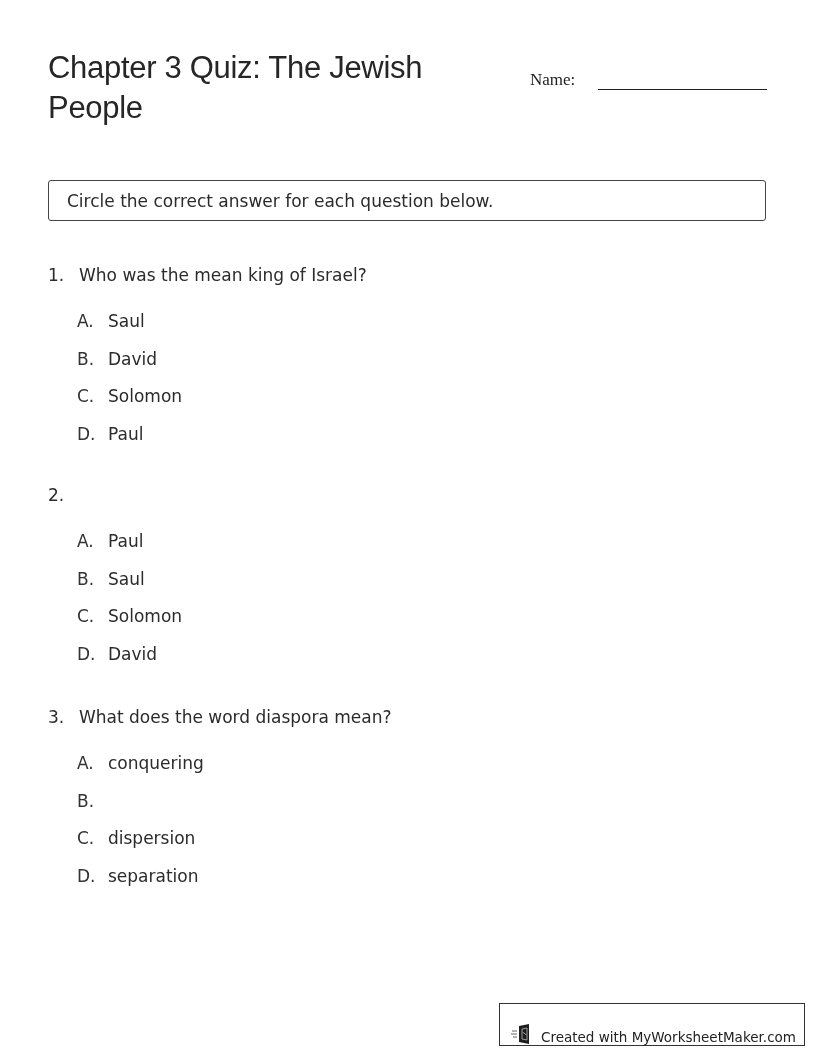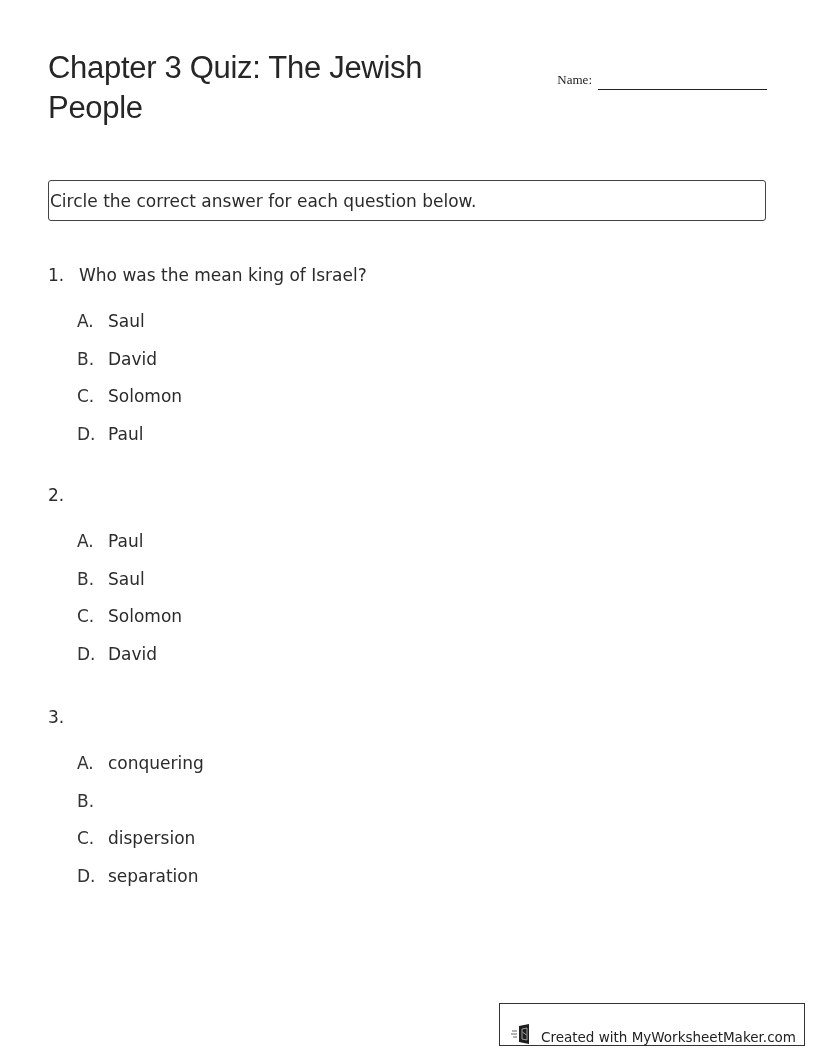--- a/index.html
+++ b/index.html
@@ -3,26 +3,26 @@
 <meta charset="utf-8">
 <style>
   html, body { margin: 0; padding: 0; background: #ffffff; }
   body { width: 816px; height: 1056px; position: relative; overflow: hidden;
          font-family: "DejaVu Sans", sans-serif; color: #2b2b2b; }
   .title { position: absolute; left: 48px; top: 48px; width: 440px;
            font-size: 31px; line-height: 40px; font-weight: normal; color: #262626; margin: 0;
            font-family: Liberation Sans, sans-serif; letter-spacing: -0.3px; }
   .meta { position: absolute; left: 530px; top: 52px; width: 240px; }
   .meta-row { display: flex; align-items: flex-end; height: 38px; }
-  .meta-label { font-family: "Liberation Serif", serif; font-size: 13px; color: #222;
-                width: 62px; text-align: right; padding-right: 6px; line-height: 20px; }
+  .meta-label { font-family: "Liberation Serif", serif; font-size: 17px; color: #222;
+                width: 62px; padding-right: 6px; line-height: 20px; }
   .meta-line { flex: 0 0 169px; border-bottom: 1px solid #222; height: 22px; }
   .instructions { position: absolute; left: 48px; top: 180px; width: 718px; height: 41px;
                   box-sizing: border-box; border: 1px solid #444; border-radius: 3px;
-                  padding: 0 1px; display: flex; align-items: center;
+                  padding: 0 18px; display: flex; align-items: center;
                   font-size: 17px; color: #2b2b2b; }
   .question { position: absolute; left: 48px; width: 700px; }
   .q-head { display: flex; font-size: 17px; line-height: 22px; color: #2b2b2b; }
   .q-num { width: 31px; }
   .options { margin-top: 24px; padding-left: 29px; }
   .option { display: flex; font-size: 17px; line-height: 22px; height: 37.5px; color: #2b2b2b; }
   .opt-letter { width: 31px; color: #333; }
   .footer { position: absolute; left: 499px; top: 1003px; width: 306px; height: 43px;
             box-sizing: border-box; border: 1px solid #333; display: flex; align-items: flex-end;
             padding-left: 11px; font-size: 13.5px; color: #222; }
@@ -89,20 +89,21 @@
     <div class="option">
         <span class="opt-letter">D.</span>
         <span>David</span>
       </div>
   </div>
 </div>
 
 <div class="question" style="top:706px;">
   <div class="q-head">
     <span class="q-num">3.</span>
+    <span>What does the word diaspora mean?</span>
   </div>
   <div class="options">
     <div class="option">
         <span class="opt-letter">A.</span>
         <span>conquering</span>
       </div>
     <div class="option">
         <span class="opt-letter">B.</span>
       </div>
     <div class="option">

